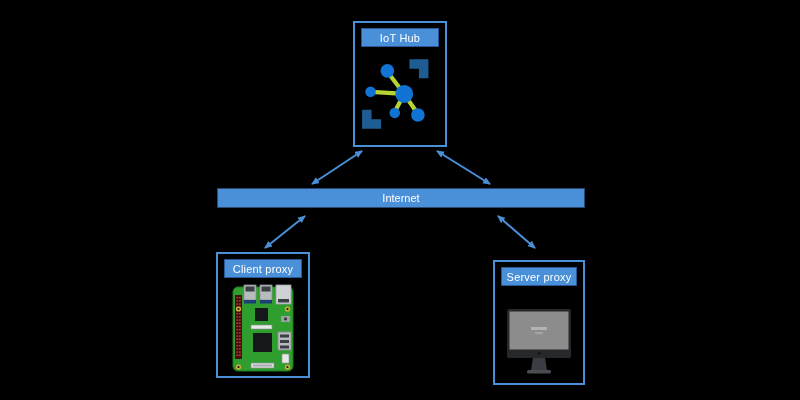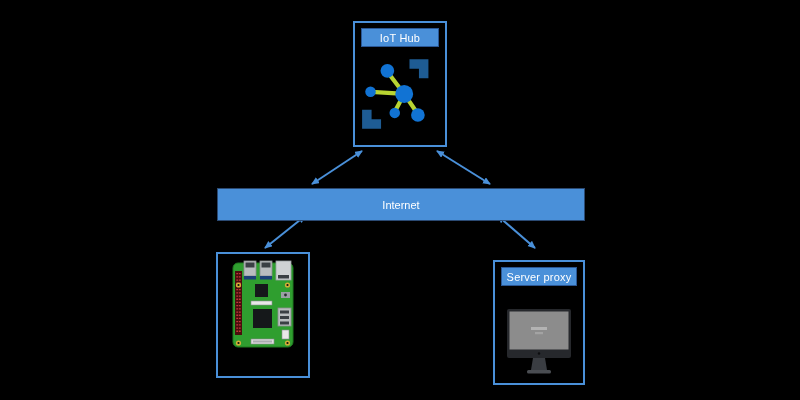--- a/index.html
+++ b/index.html
@@ -13,21 +13,21 @@
   .node-header{
     margin:5px 6px 0 6px;height:19px;background:#4a90d9;border:1px solid #2a5795;
     box-sizing:border-box;display:flex;align-items:center;justify-content:center;
     color:#fff;font-size:11px;letter-spacing:.2px;
   }
   .icon-wrap{display:flex;justify-content:center;}
   #iot-hub-box{left:353px;top:21px;width:94px;height:126px;}
   #client-proxy-box{left:216px;top:252px;width:94px;height:126px;}
   #server-proxy-box{left:493px;top:260px;width:92px;height:125px;}
   #internet-bar{
-    position:absolute;left:217px;top:188px;width:368px;height:33px;
+    position:absolute;left:217px;top:188px;width:368px;height:20px;
     background:#4a90d9;border:1px solid #2b4a73;box-sizing:border-box;
     display:flex;align-items:center;justify-content:center;color:#fff;font-size:11px;
   }
   #arrow-layer{position:absolute;left:0;top:0;width:800px;height:400px;pointer-events:none;}
   #iot-hub-box .icon-wrap{margin-top:8px;}
   #client-proxy-box .icon-wrap{margin-top:5px;}
   #server-proxy-box .icon-wrap{margin-top:22px;}
 </style>
 </head>
 <body>
@@ -67,20 +67,21 @@
         </g>
       </svg>
     </div>
   </div>
 
   <div id="internet-bar">
     <span>Internet</span>
   </div>
 
   <div class="node-box" id="client-proxy-box">
+    <div class="node-header">Client proxy</div>
     <div class="icon-wrap">
       <svg width="64" height="92" viewBox="0 0 64 92">
 
         <rect x="2" y="4" width="60" height="84" rx="5" fill="#2f9e2f" stroke="#1f7a1f" stroke-width="1"></rect>
 
         <rect x="4" y="12" width="7" height="64" fill="#4a0d0d"></rect>
         <line x1="6.2" y1="14" x2="6.2" y2="74" stroke="#c23a3a" stroke-width="1.8" stroke-dasharray="1.3 1.9"></line>
         <line x1="8.8" y1="14" x2="8.8" y2="74" stroke="#c23a3a" stroke-width="1.8" stroke-dasharray="1.3 1.9"></line>
 
         <rect x="13" y="2" width="12" height="15" fill="#b9bcbf" stroke="#8a8d90" stroke-width="0.8"></rect>

